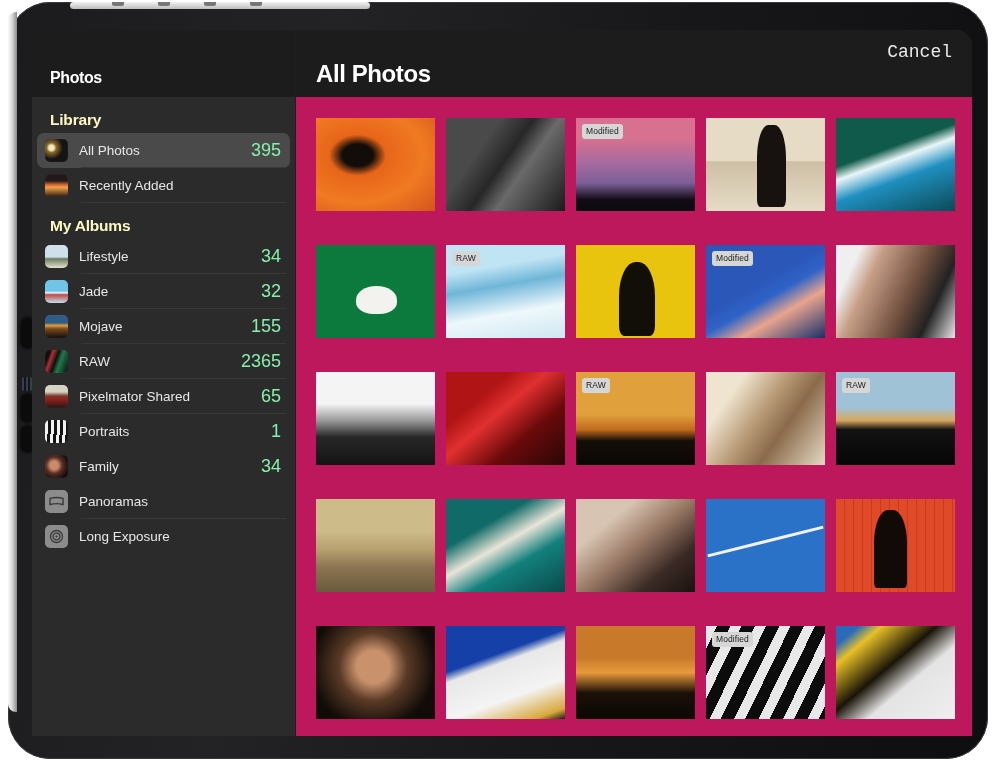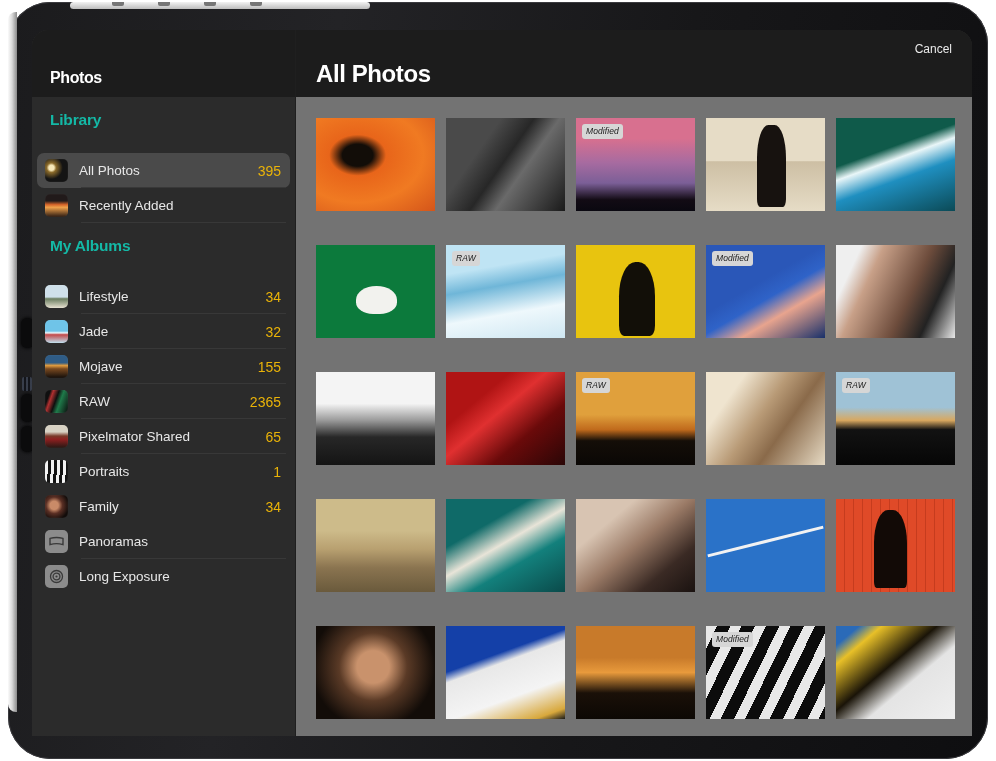--- a/index.html
+++ b/index.html
@@ -71,22 +71,22 @@
     display: flex; align-items: flex-end;
     padding: 0 0 10px 18px;
   }
   #sidebar-title {
     font-size: 16px; font-weight: bold; color: #ffffff;
     letter-spacing: -.4px;
   }
   #sidebar-scroll { flex: 1; overflow: hidden; padding-bottom: 4px; }
 
   .section-head {
-    font-size: 15.5px; font-weight: bold; color: #14b8a6;
-    padding: 14px 0 24px 18px; letter-spacing: -.2px;
+    font-size: 15.5px; font-weight: bold; color: #fef9c3;
+    padding: 14px 0 4px 18px; letter-spacing: -.2px;
   }
   .nav-row {
     display: flex; align-items: center;
     height: 35px; margin: 0 5px 0 5px;
     padding: 0 9px 0 8px;
     border-radius: 7px;
     position: relative;
   }
   .nav-row.selected { background: #4a4a4a; }
   .nav-row .sep {
@@ -102,21 +102,21 @@
   .sym {
     width: 23px; height: 23px; border-radius: 5px;
     margin-right: 11px; flex: 0 0 auto;
     background: #8c8c8c;
     display: flex; align-items: center; justify-content: center;
   }
   .nav-label {
     font-size: 13.5px; color: #e7e7e7; flex: 1;
     white-space: nowrap; overflow: hidden;
   }
-  .nav-count { font-size: 14px; color: #eab308; }
+  .nav-count { font-size: 18px; color: #86efac; }
   .chev { color: #7d7d7d; font-size: 13px; line-height: 1; }
 
   
   .t-allphotos{background:radial-gradient(circle at 28% 38%,#f6e7b8 0 12%,#8a6a2a 22%,#141414 52%),#111;}
   .t-recent{background:linear-gradient(180deg,#211a1a 0 30%,#d4642a 46%,#f0a14a 58%,#2a1a12 100%);}
   .t-favorites{background:linear-gradient(180deg,#1a2a6e 0 55%,#3c5fc8 70%,#0d1430 100%);}
   .t-travel{background:linear-gradient(180deg,#d8dde2 0 44%,#6d7782 52%,#e9edf1 62%,#b9c1c8 100%);}
   .t-lifestyle{background:linear-gradient(180deg,#cfe0ea 0 52%,#6a7d60 60%,#e8e2d2 100%);}
   .t-jade{background:linear-gradient(180deg,#6fc4e8 0 48%,#eaf6fb 56%,#c24a4a 64%,#bfe0ef 100%);}
   .t-mojave{background:linear-gradient(180deg,#2f5c86 0 34%,#e09b3e 46%,#7a4a20 60%,#120d0a 100%);}
@@ -126,33 +126,32 @@
   .t-family{background:radial-gradient(circle at 40% 45%,#c98b68 0 22%,#5a2f24 44%,#120c0a 78%);}
 
   
   #main { flex: 1; display: flex; flex-direction: column; min-width: 0; }
   #main-header {
     height: 67px; background: #1c1c1c;
     position: relative; flex: 0 0 auto;
   }
   #cancel-button {
     position: absolute; right: 20px; top: 12px;
-    font-size: 12px; color: #eaeaea;
+    font-size: 18px; color: #eaeaea;
     background: none; border: none; cursor: pointer;
-    font-family: Liberation Sans, sans-serif;
+    font-family: Liberation Mono, monospace;
   }
   #main-title {
     position: absolute; left: 20px; bottom: 9px;
     font-size: 24px; font-weight: bold; color: #ffffff;
     letter-spacing: -.4px;
   }
   #photo-grid {
-    flex: 1; background: #737373; overflow: hidden;
+    flex: 1; background: #be185d; overflow: hidden;
     padding: 21px 0 0 20px;
-    font-style: italic;
   }
   .grid-row { display: flex; gap: 11px; margin-bottom: 34px; }
   .cell {
     width: 119px; height: 93px;
     position: relative; overflow: hidden;
     background: #1a1a1a; cursor: pointer;
     flex: 0 0 auto;
   }
   .badge {
     position: absolute; left: 6px; top: 6px;

